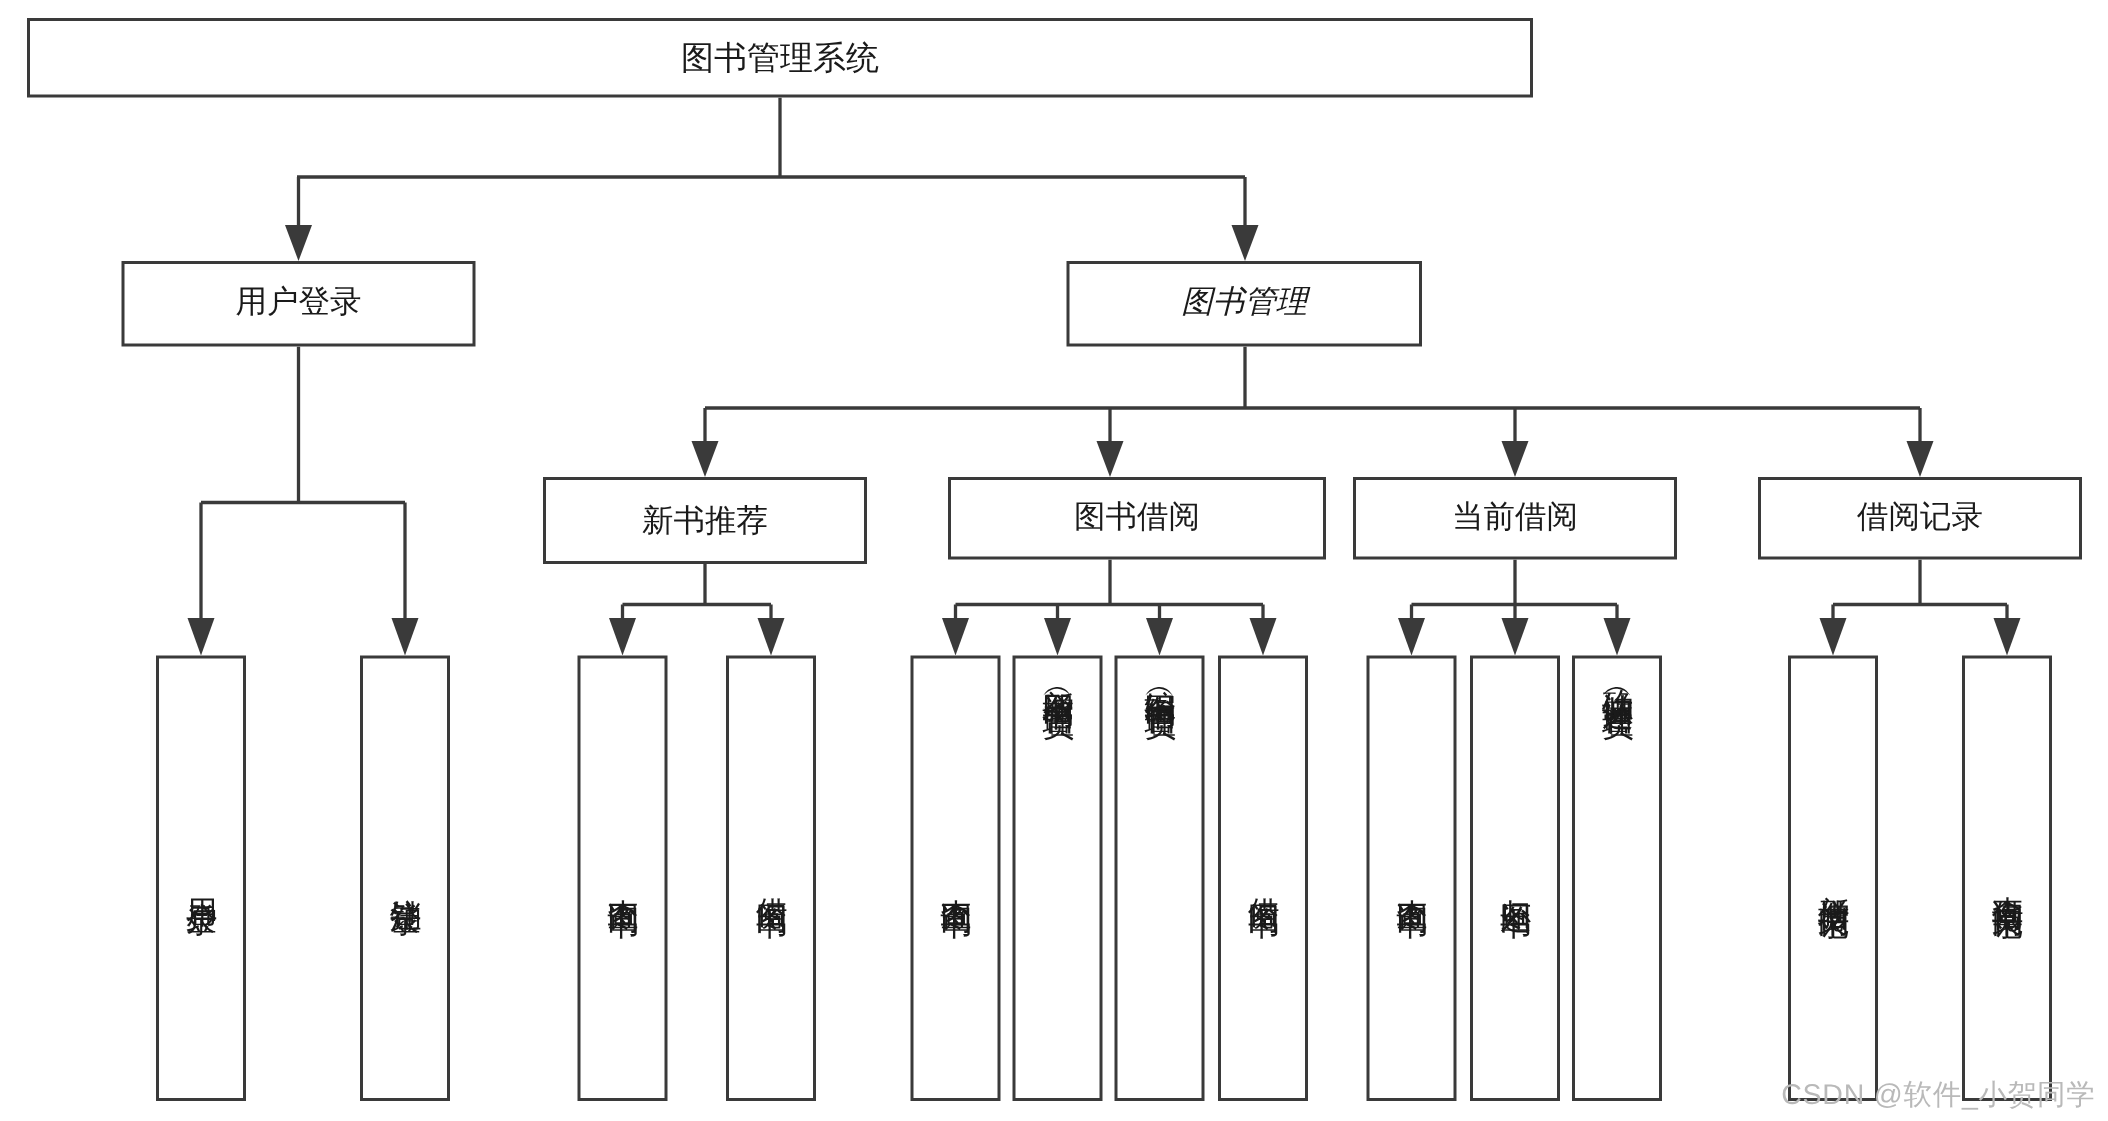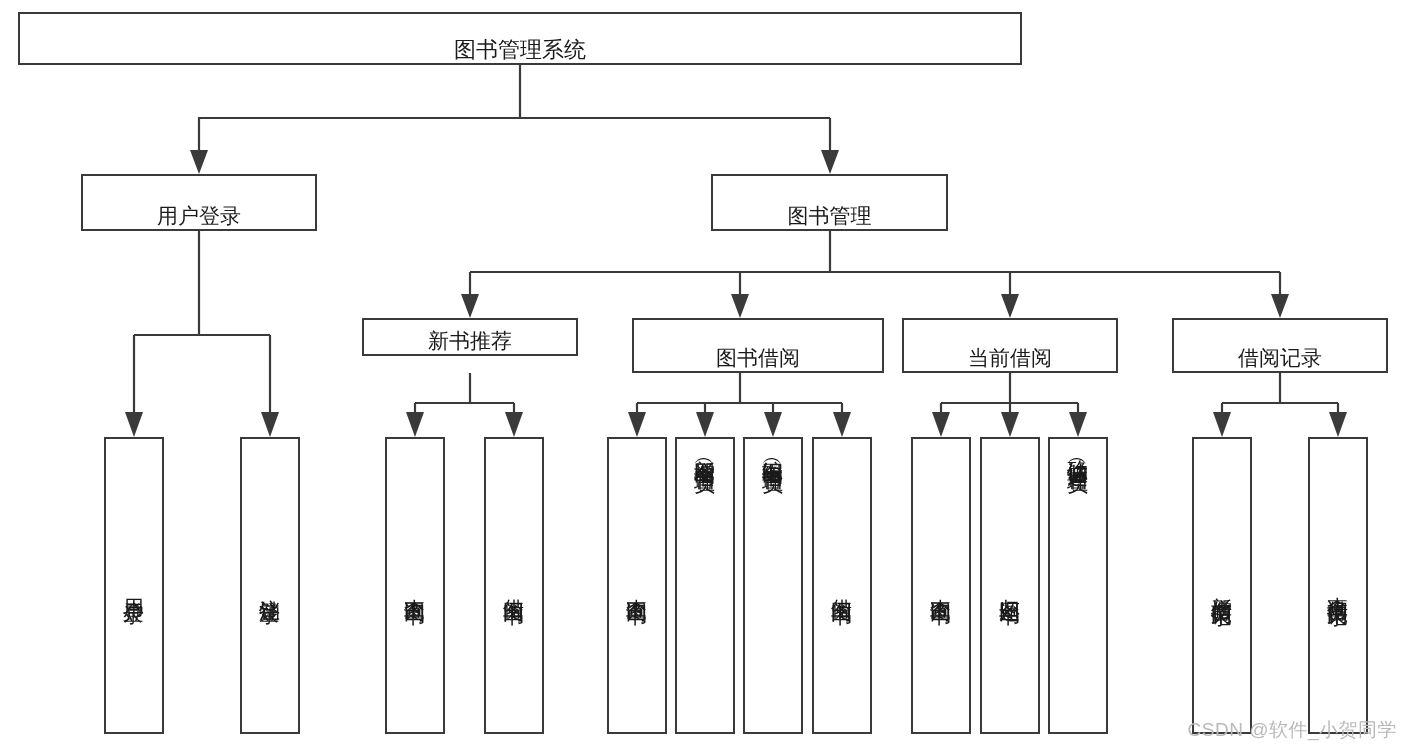--- a/index.html
+++ b/index.html
@@ -16,21 +16,21 @@
     height: 747px;
     background: #ffffff;
     overflow: hidden;
   }
   
   .node {
     position: absolute;
     background: #ffffff;
     border: 2px solid #3a3a3a;
     display: flex;
-    align-items: flex-end;
+    align-items: center;
     justify-content: center;
     color: #1a1a1a;
     line-height: 1.25;
   }
   .node.root   { font-size: 22px; }
   .node.lvl2   { font-size: 21px; }
   .node.lvl3   { font-size: 21px; }
 
   
   .node.leaf {
@@ -152,25 +152,25 @@
   </svg>
 
   <div class="node root" style="left:18px; top:12px; width:1004px; height:53px;">
     <span>图书管理系统</span>
   </div>
 
   <div class="node lvl2" style="left:81px; top:174px; width:236px; height:57px;">
     <span>用户登录</span>
   </div>
 
-  <div class="node lvl2" style="left:711px; top:174px; width:237px; height:57px;">
+  <div class="node lvl2" style="left:711px; top:174px; width:237px; height:57px;font-style:italic;">
     <span>图书管理</span>
   </div>
 
-  <div class="node lvl3" style="left:362px; top:318px; width:216px; height:38px;font-family:Liberation Serif, serif;">
+  <div class="node lvl3" style="left:362px; top:318px; width:216px; height:58px;font-family:Liberation Serif, serif;">
     <span>新书推荐</span>
   </div>
 
   <div class="node lvl3" style="left:632px; top:318px; width:252px; height:55px;">
     <span>图书借阅</span>
   </div>
 
   <div class="node lvl3" style="left:902px; top:318px; width:216px; height:55px;">
     <span>当前借阅</span>
   </div>

